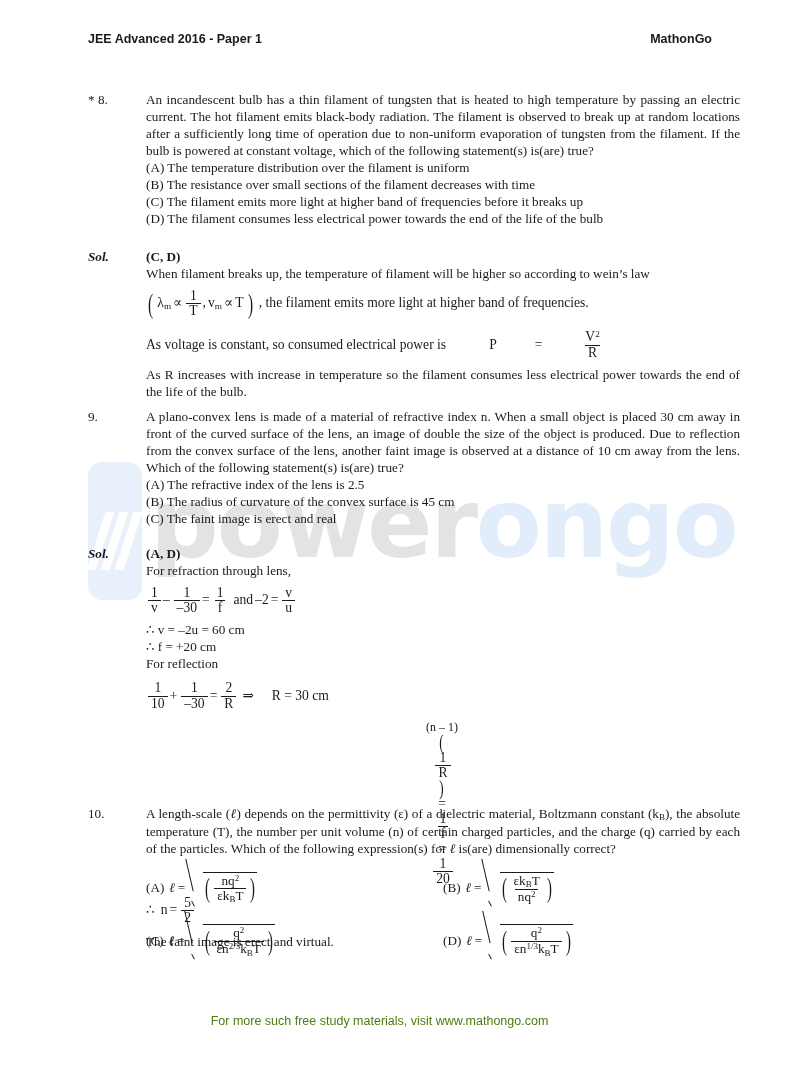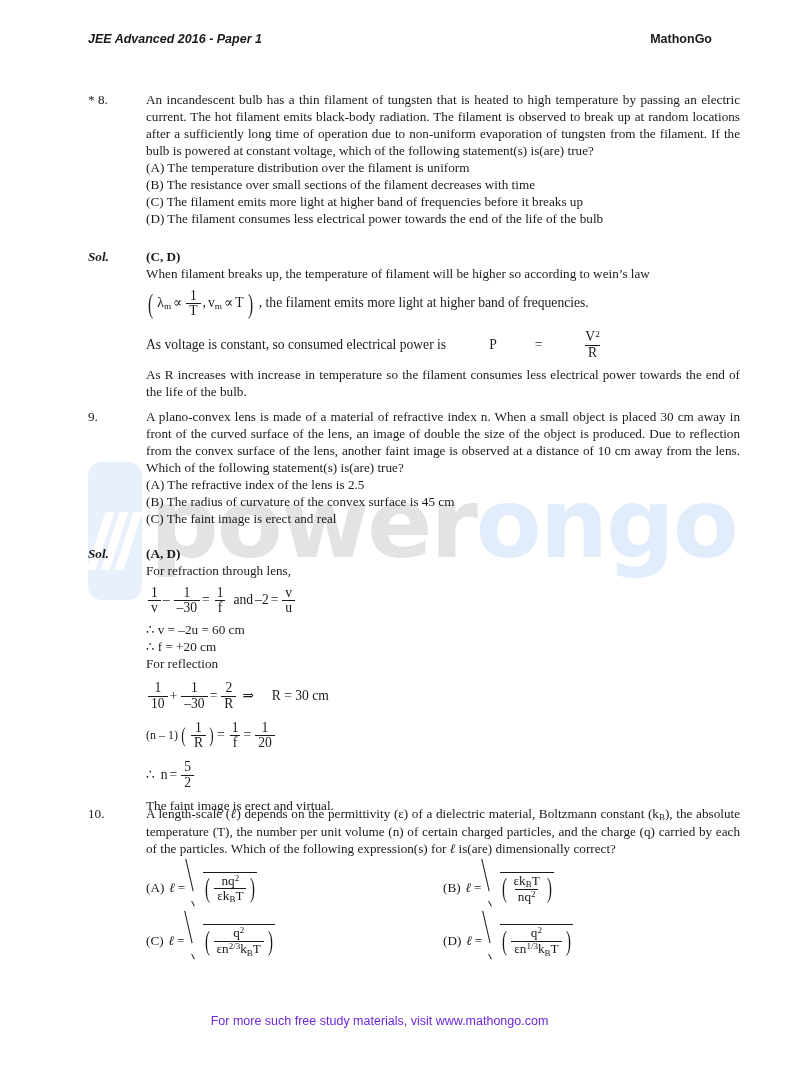--- a/index.html
+++ b/index.html
@@ -88,32 +88,32 @@
     top: 32px;
     width: 624px;
     display: flex;
     justify-content: space-between;
     align-items: baseline;
     font-family: "Liberation Sans", "DejaVu Sans", sans-serif;
     font-size: 12.5px;
     font-weight: bold;
     color: #1a1a1a;
   }
-  .hdr-left { font-style: italic; }
+  .hdr-left { }
 
   
   .ftr {
     position: absolute;
     left: 0;
     top: 1014px;
     width: 759px;
     text-align: center;
     font-family: "Liberation Sans", "DejaVu Sans", sans-serif;
     font-size: 12.5px;
-    color: #6d28d9;
+    color: #4d7c0f;
   }
 
   
   .block {
     position: absolute;
     left: 88px;
     width: 652px;
   }
   .row {
     display: flex;
@@ -373,21 +373,21 @@
             </span>
             <span class="m">=</span>
             <span class="frac">
               <span class="num">2</span>
               <span class="den">R</span>
             </span>
             <span class="m" style="margin-left:4px;">⇒</span>
             <span class="m" style="margin-left:16px;">R = 30 cm</span>
           </div>
 
-          <div class="stack-eq" style="margin-top:10px;">
+          <div class="stack-eq" style="margin-top:10px;flex-direction:column;">
             <span class="m" style="font-size:0.88em;">(n – 1)</span>
             <span class="paren-sm">(</span>
             <span class="frac">
               <span class="num">1</span>
               <span class="den">R</span>
             </span>
             <span class="paren-sm">)</span>
             <span class="m">=</span>
             <span class="frac">
               <span class="num">1</span>

